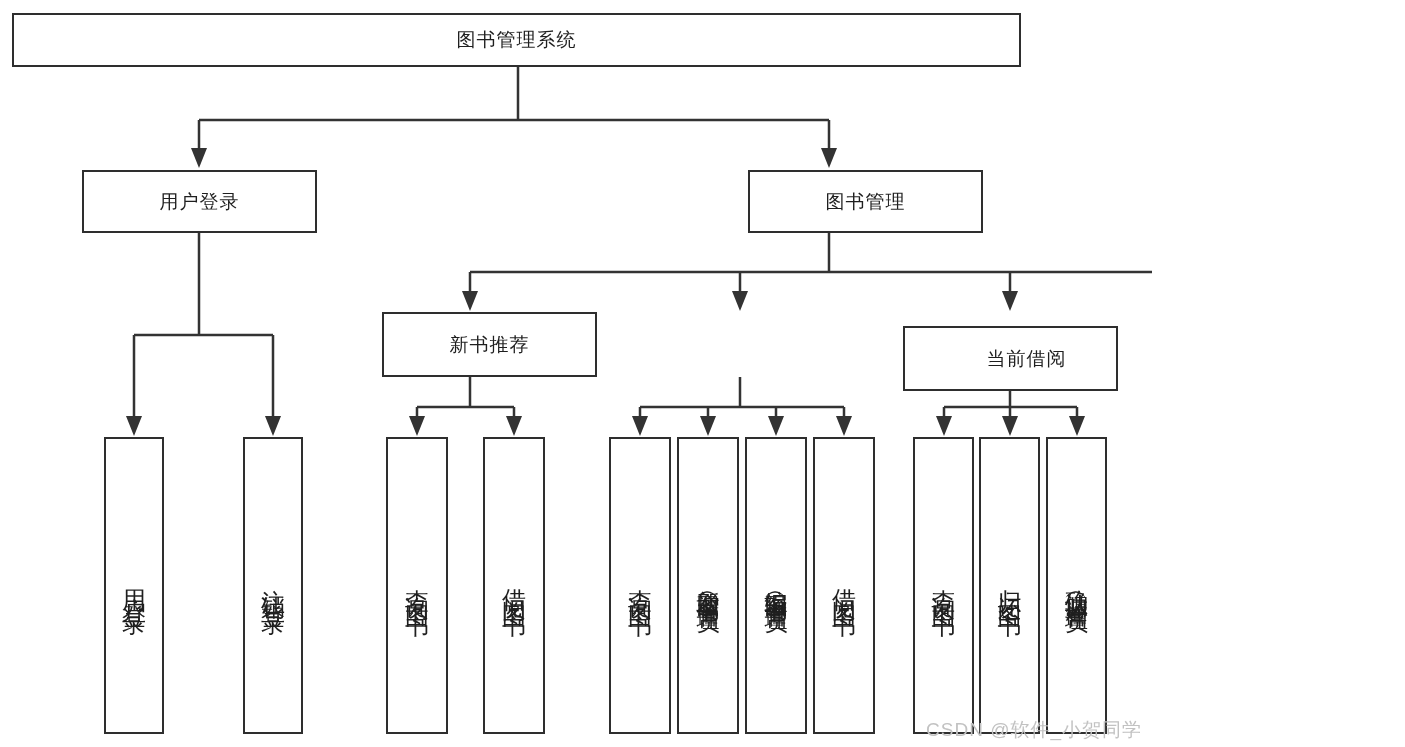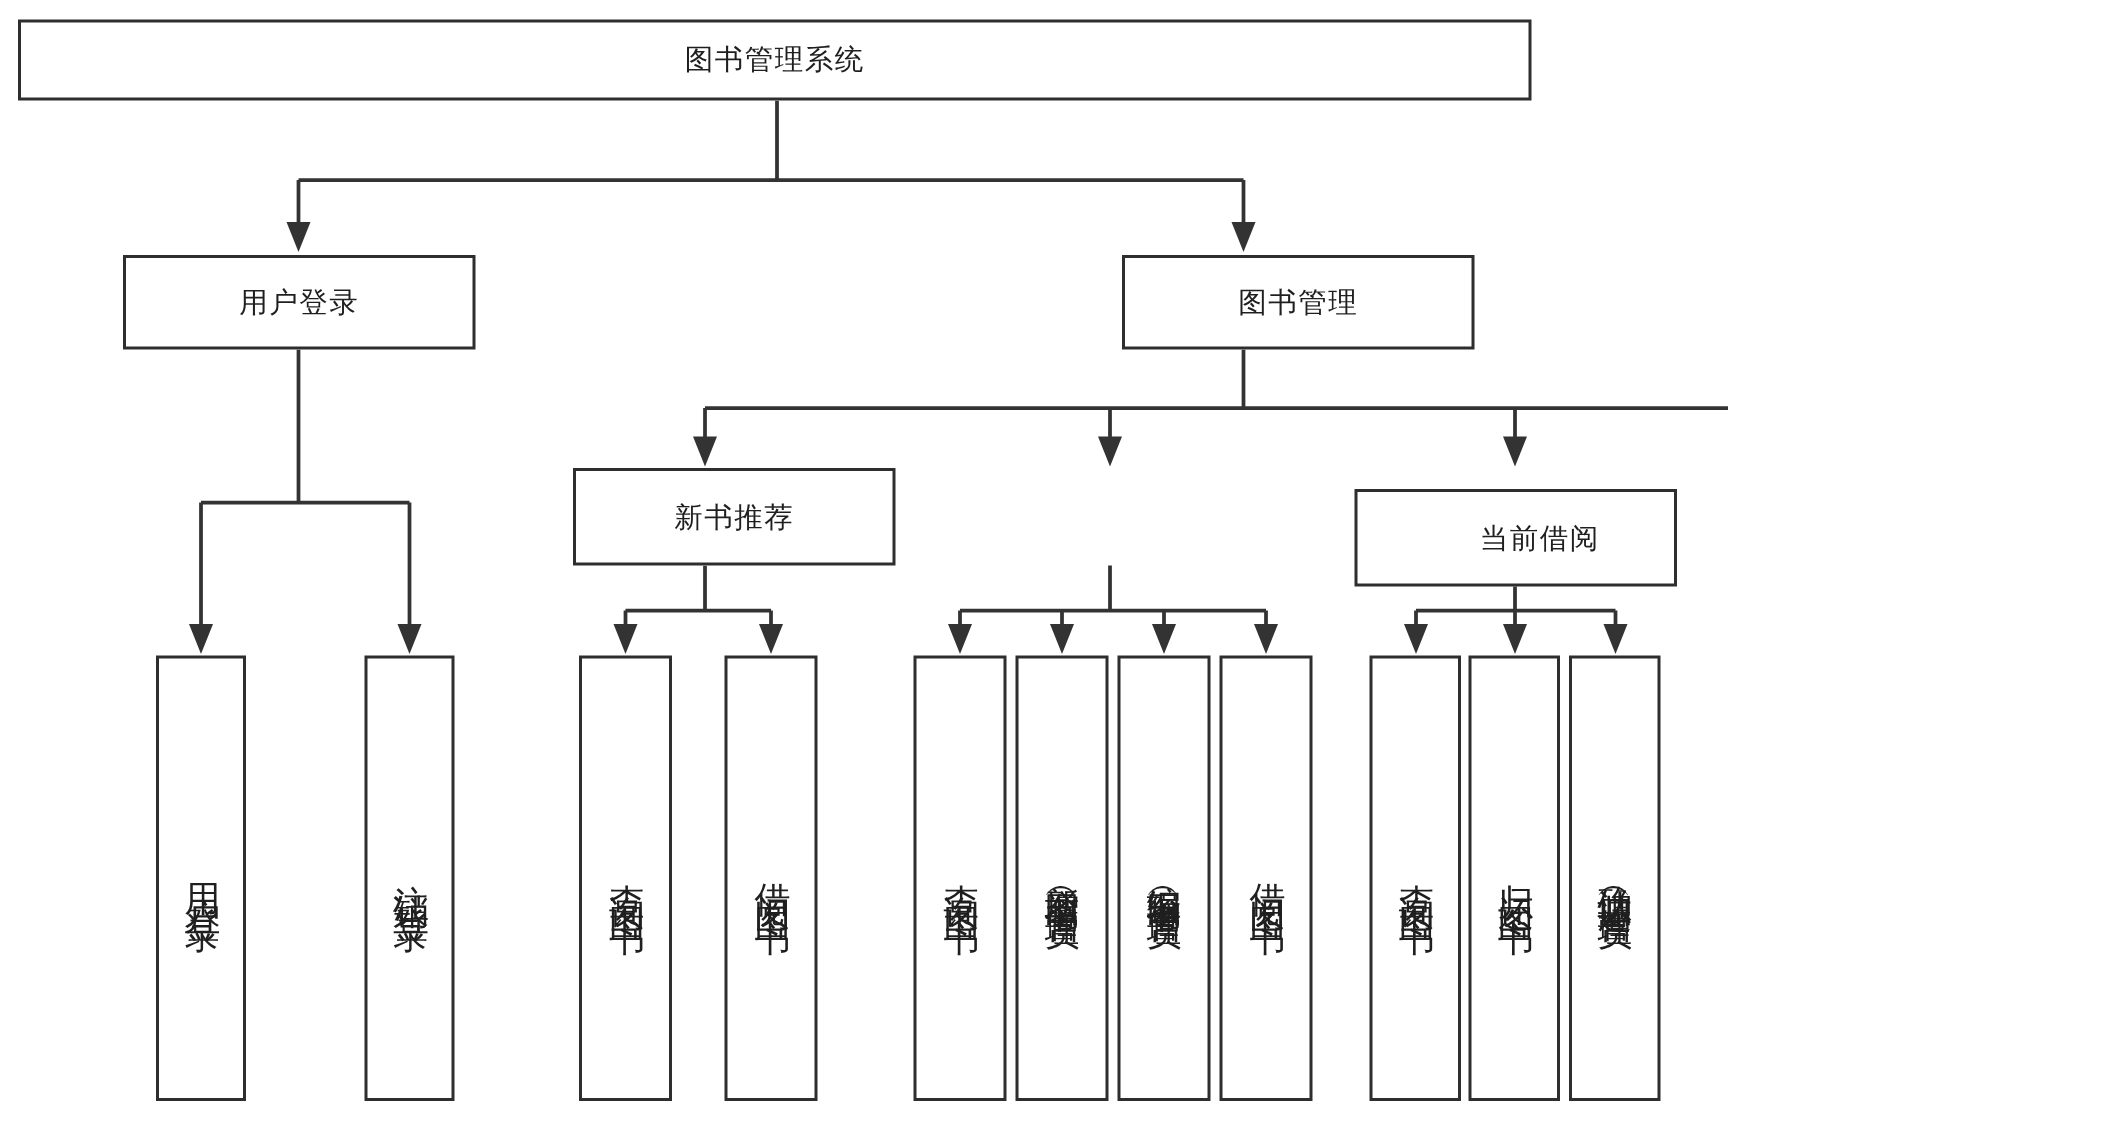--- a/index.html
+++ b/index.html
@@ -151,14 +151,15 @@
     <span>确认归还（管理员）</span>
   </div>
 
   <div class="node vnode tight" style="left:1196px; top:437px; width:57px; height:297px;">
     <span>新增借阅记录</span>
   </div>
   <div class="node vnode tight" style="left:1314px; top:437px; width:58px; height:297px;">
     <span>查询借阅记录</span>
   </div>
 
+  <div class="watermark">CSDN @软件_小贺同学</div>
 
 </div>
 
 </body></html>

